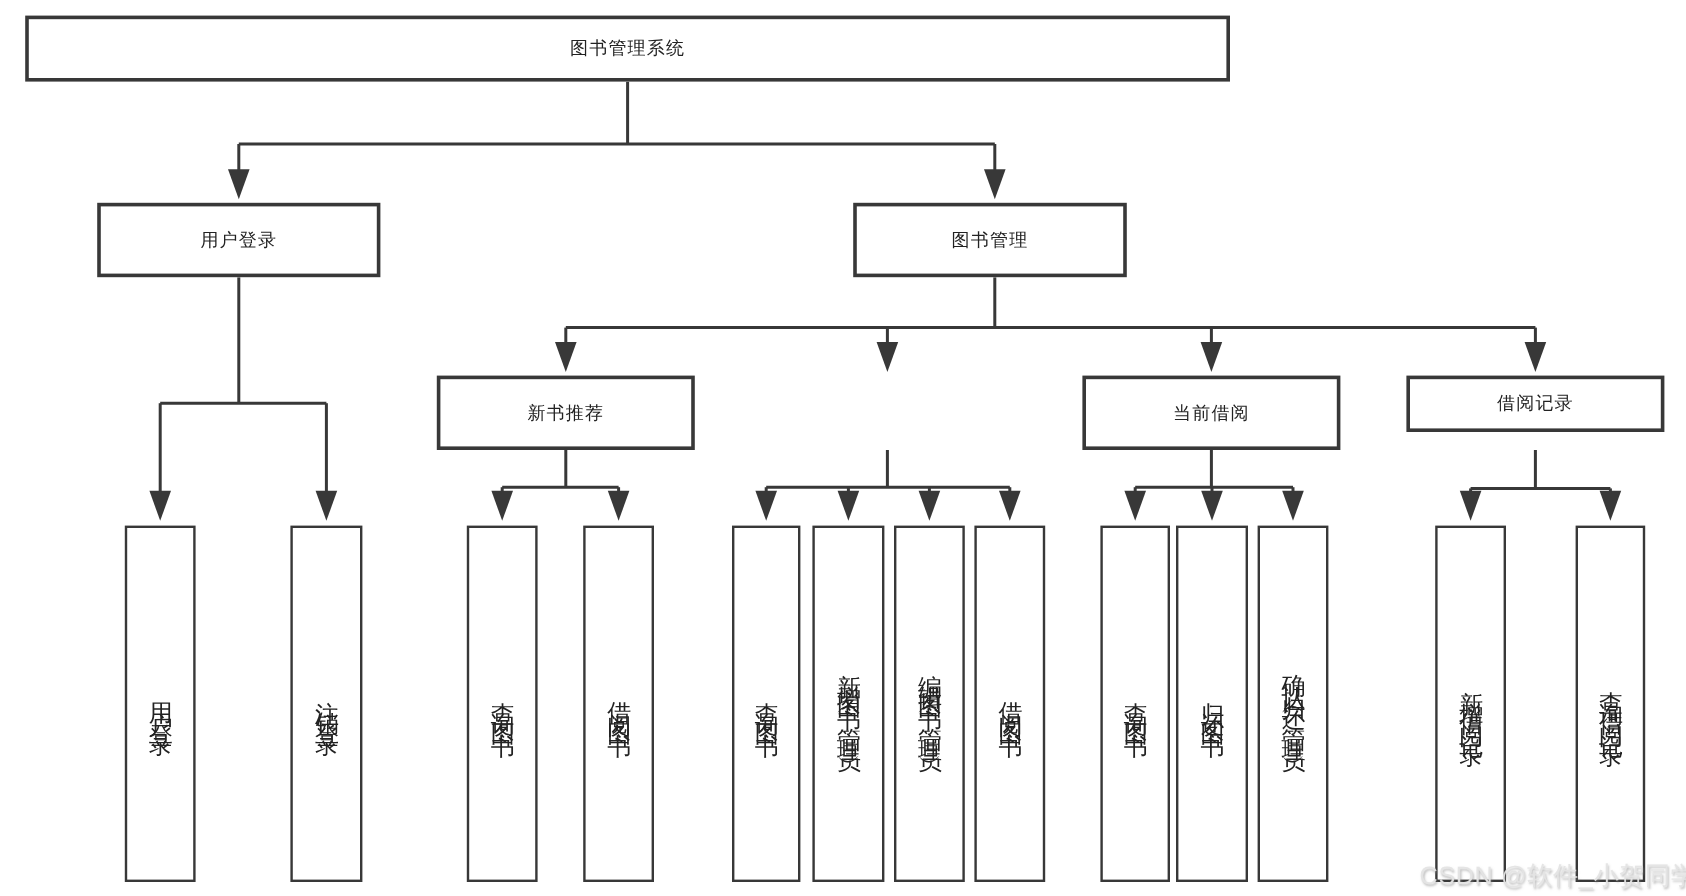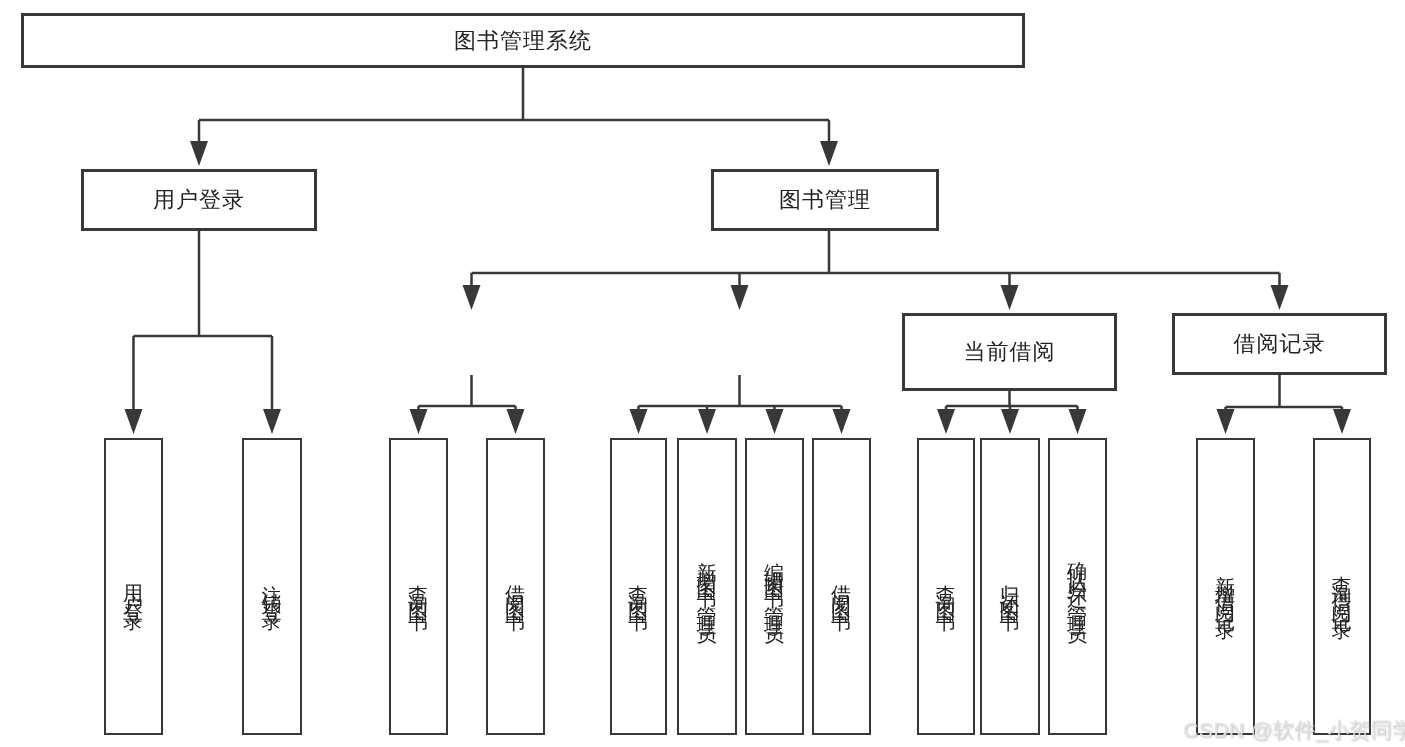--- a/index.html
+++ b/index.html
@@ -10,21 +10,21 @@
     font-family:"Liberation Sans", sans-serif;
     overflow:hidden;
   }
   #connectors{position:absolute;left:0;top:0;width:1405px;height:747px;}
   .hbox{
     position:absolute;
     box-sizing:border-box;
     border:3px solid #383838;
     background:#ffffff;
     display:flex;align-items:center;justify-content:center;
-    font-size:22px;letter-spacing:1px;color:#222222;
+    font-size:15px;letter-spacing:1px;color:#222222;
     z-index:2;
   }
   .vbox{
     position:absolute;
     box-sizing:border-box;
     top:438px;height:297px;
     border:2.5px solid #383838;
     background:#ffffff;
     display:flex;align-items:center;justify-content:center;
     z-index:2;
@@ -106,24 +106,27 @@
     <span>图书管理系统</span>
   </div>
 
   <div class="hbox" style="left:81px;top:169px;width:236px;height:62px;">
     <span>用户登录</span>
   </div>
   <div class="hbox" style="left:711px;top:169px;width:228px;height:62px;">
     <span>图书管理</span>
   </div>
 
-  <div class="hbox" style="left:902px;top:313px;width:215px;height:78px;">
+  <div class="hbox" style="left:364px;top:313px;width:215px;height:62px;">
+    <span>新书推荐</span>
+  </div>
+  <div class="hbox" style="left:902px;top:313px;width:215px;height:62px;">
     <span>当前借阅</span>
   </div>
-  <div class="hbox" style="left:1172px;top:313px;width:215px;height:62px;">
+  <div class="hbox" style="left:1172px;top:313px;width:215px;height:47px;">
     <span>借阅记录</span>
   </div>
 
   <div class="vbox" style="left:104px;width:59px;">
     <span class="vtext">用户登录</span>
   </div>
   <div class="vbox" style="left:242px;width:60px;">
     <span class="vtext">注销登录</span>
   </div>
 

